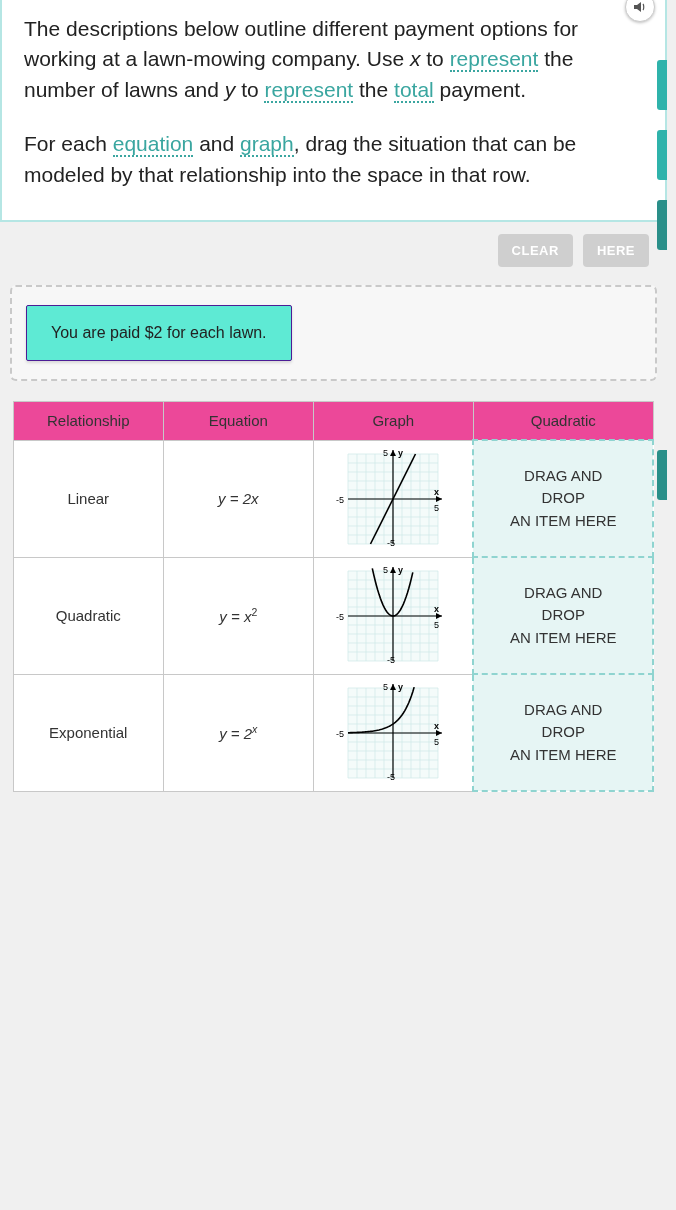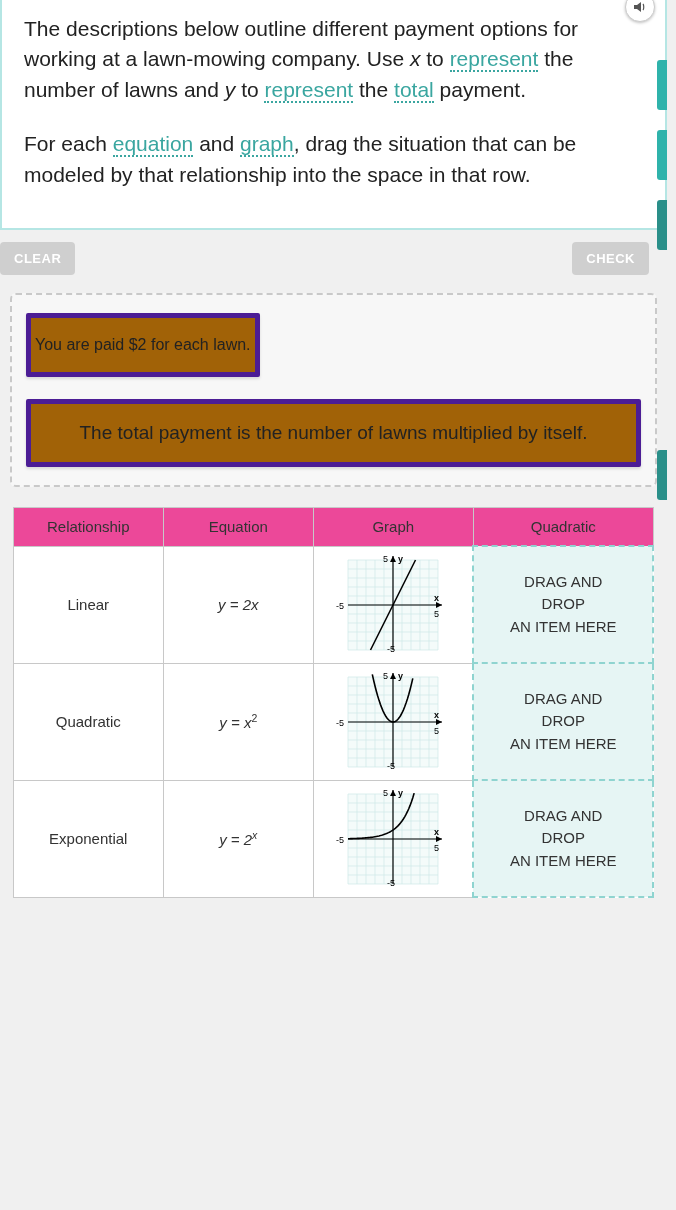--- a/index.html
+++ b/index.html
@@ -13,30 +13,30 @@
   .instruction-card {
     background: #fff;
     border: 2px solid #b5e6e4;
     border-top: none;
     padding: 14px 22px 30px 22px;
     font-size: 21px;
     line-height: 1.45;
     color: #222;
   }
   .instruction-card p { margin: 0 0 24px 0; }
-  .instruction-card p:last-child { margin-bottom: 8px; }
+  .instruction-card p:last-child { margin-bottom: 0; }
   .term {
     color: #3aa6a0;
     border-bottom: 2px dotted #3aa6a0;
     cursor: pointer;
   }
   .ital { font-style: italic; }
   .actions {
     display: flex;
-    justify-content: space-between;
+    justify-content: flex-end;
     gap: 10px;
     padding: 12px 18px 18px 0;
   }
   .btn {
     background: #cfcfcf;
     color: #fff;
     border: none;
     border-radius: 4px;
     font-size: 13px;
     font-weight: 600;
@@ -45,25 +45,25 @@
     cursor: pointer;
   }
   .drag-zone {
     margin: 0 10px 20px 10px;
     border: 2px dashed #c9c9c9;
     border-radius: 6px;
     padding: 18px 14px 14px 14px;
     background: #f7f7f7;
   }
   .drag-card {
-    background: #a16207;
-    border: 5px solid #4c1d95;
+    background: #5eead4;
+    border: 1px solid #4c1d95;
     box-shadow: 0 2px 3px rgba(0,0,0,0.12);
     border-radius: 2px;
-    padding: 18px 4px;
+    padding: 18px 24px;
     margin-bottom: 22px;
     font-size: 19px;
     color: #222;
     text-align: center;
     cursor: grab;
   }
   .drag-card.small { display:inline-block; text-align:left; font-size:16px; }
   .drag-card:last-child { margin-bottom: 4px; }
 
   .rel-table {
@@ -136,26 +136,25 @@
   <p>
     <span>The descriptions below outline different payment options for working at a lawn-mowing company. Use </span><span class="ital">x</span><span> to </span><span class="term">represent</span><span> the number of lawns and </span><span class="ital">y</span><span> to </span><span class="term">represent</span><span> the </span><span class="term">total</span><span> payment.</span>
   </p>
   <p>
     <span>For each </span><span class="term">equation</span><span> and </span><span class="term">graph</span><span>, drag the situation that can be modeled by that relationship into the space in that row.</span>
   </p>
 </div>
 
 <div class="actions">
   <button class="btn">CLEAR</button>
-  <button class="btn">CHECK</button>
+  <button class="btn">HERE</button>
 </div>
 
 <div class="drag-zone">
   <div class="drag-card small">You are paid $2 for each lawn.</div>
-  <div class="drag-card">The total payment is the number of lawns multiplied by itself.</div>
 </div>
 
 <table class="rel-table">
   <colgroup>
         <col style="width:150px">
         <col style="width:150px">
         <col style="width:160px">
         <col style="width:180px">
       </colgroup>
   <thead>

